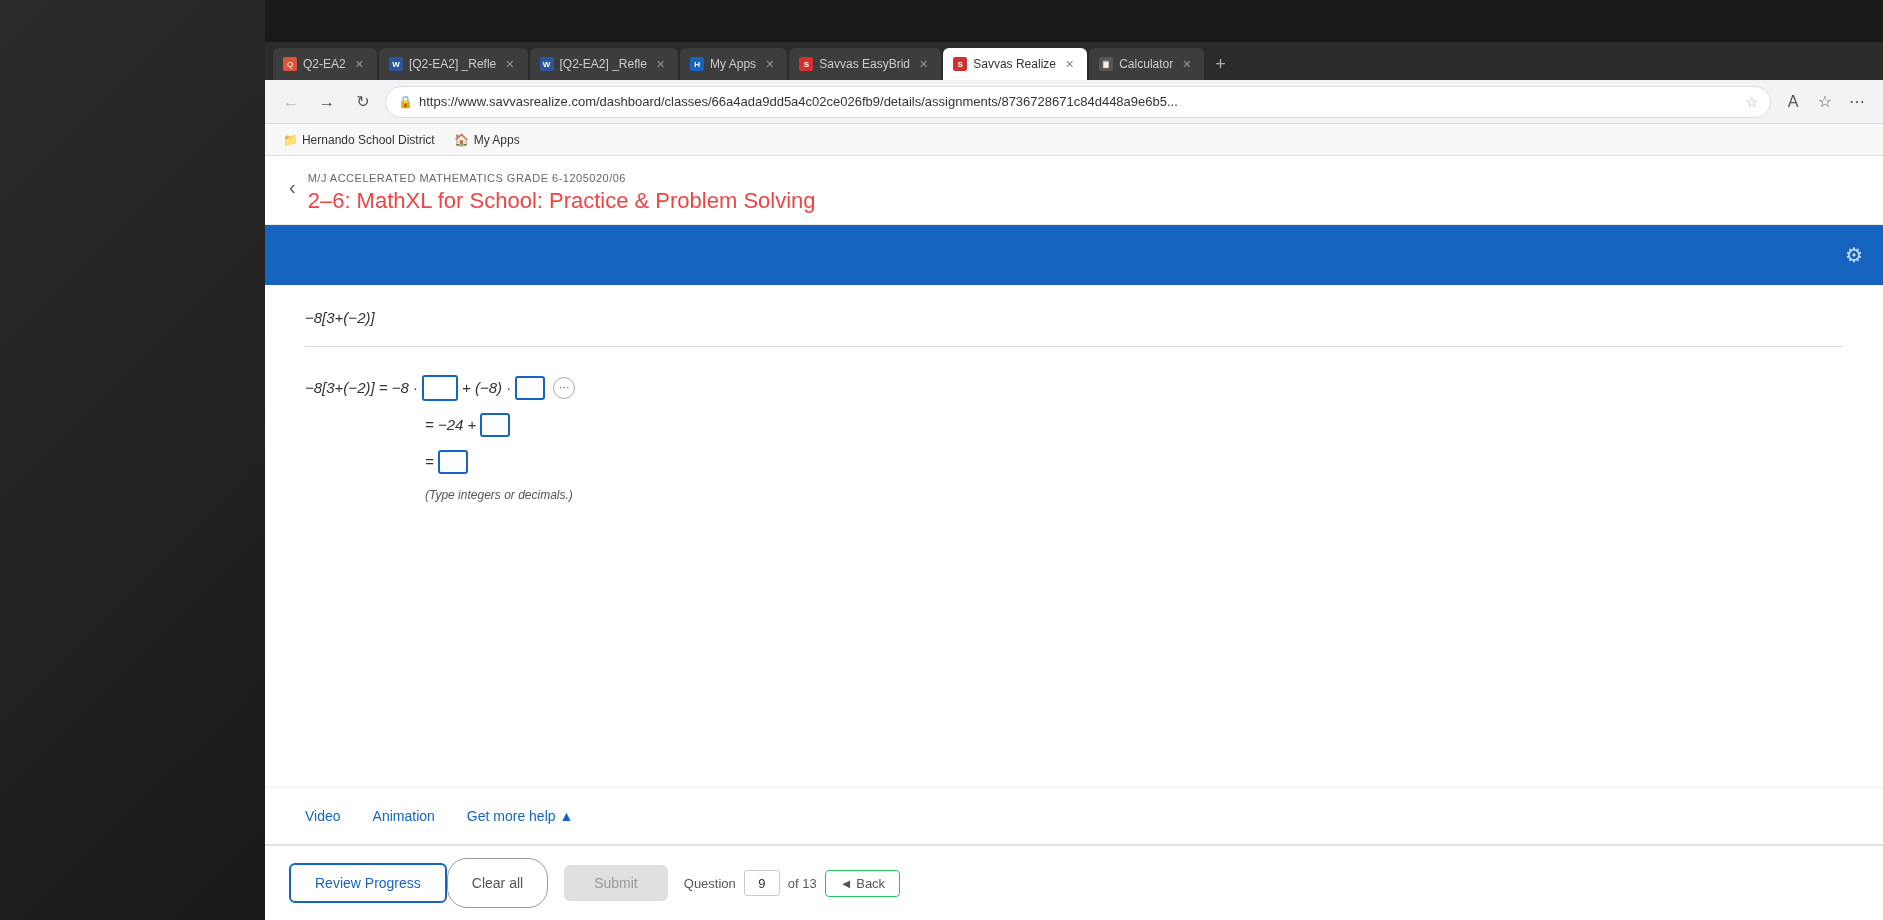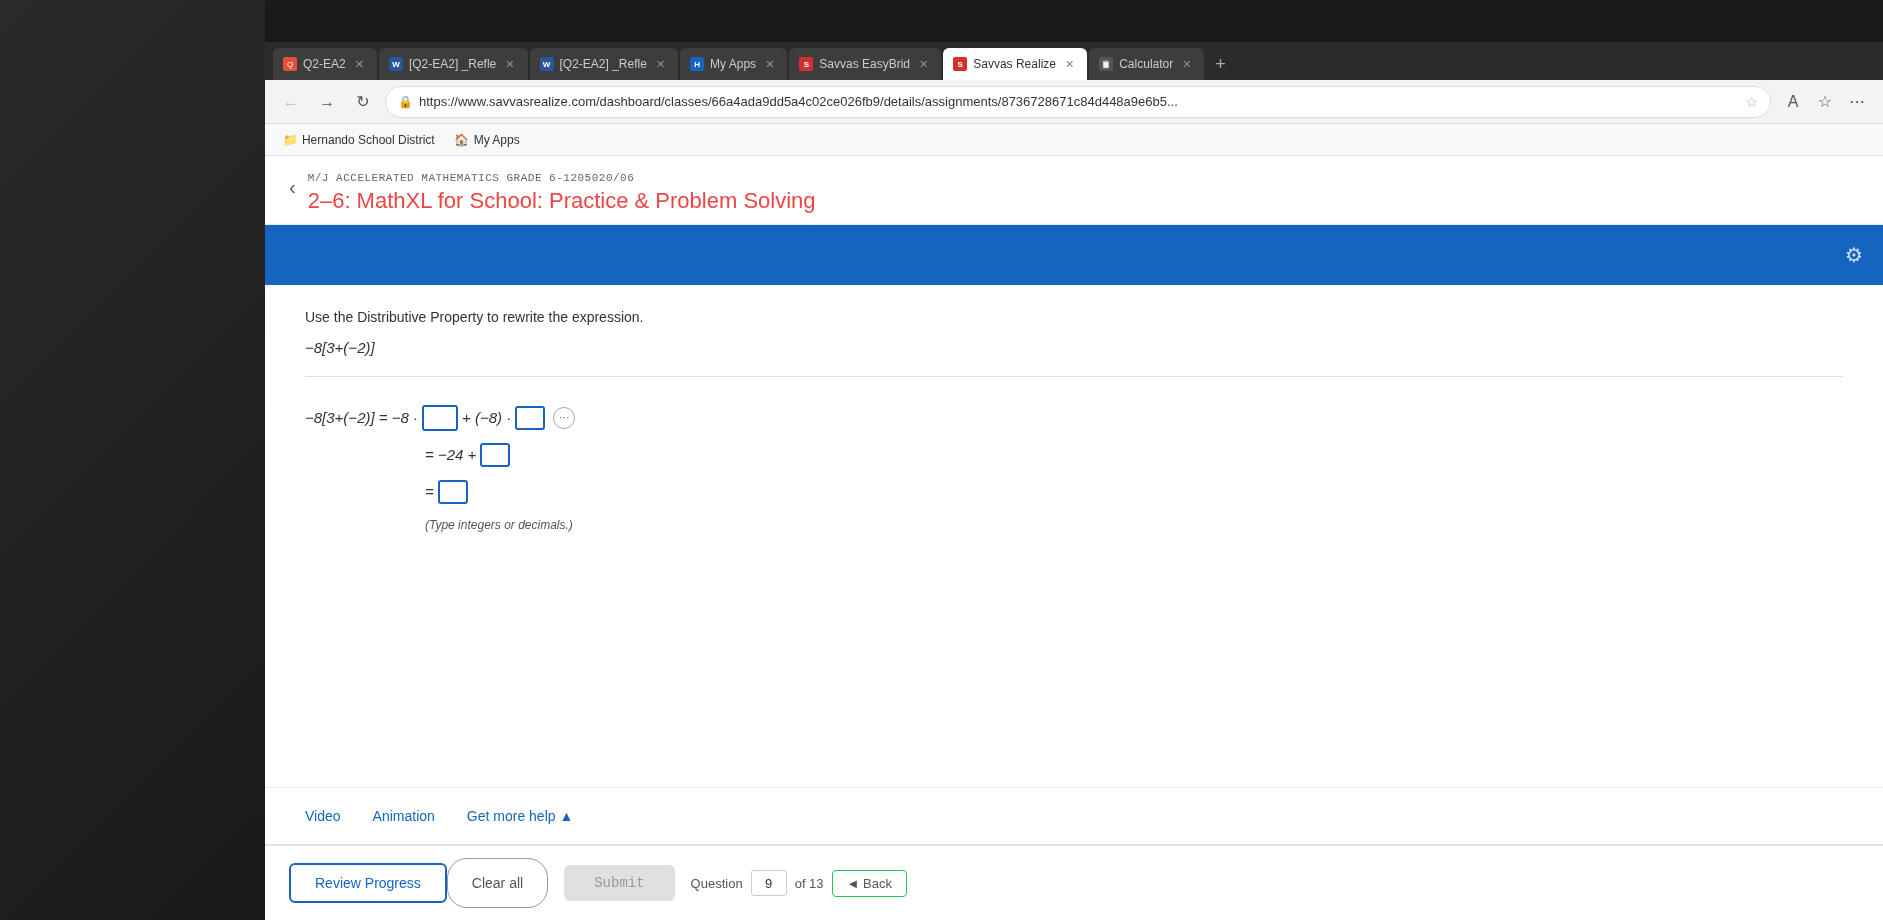--- a/index.html
+++ b/index.html
@@ -207,21 +207,20 @@
     }
 
     .assignment-info { display: flex; flex-direction: column; }
 
     .course-label {
       font-size: 11px;
       color: #666;
       text-transform: uppercase;
       letter-spacing: 0.5px;
       margin-bottom: 4px;
-      font-family: Liberation Mono, monospace;
     }
 
     .assignment-title {
       font-size: 22px;
       color: #ef4444;
       font-weight: 500;
     }
 
     .due-info {
       display: flex;
@@ -429,21 +428,20 @@
     }
 
     .submit-btn {
       background: #e0e0e0;
       border: none;
       color: #999;
       font-size: 14px;
       padding: 10px 30px;
       border-radius: 6px;
       cursor: not-allowed;
-      font-family: Liberation Mono, monospace;
     }
 
     .question-nav {
       display: flex;
       align-items: center;
       gap: 8px;
       font-size: 13px;
       color: #555;
     }
 
@@ -576,21 +574,20 @@
         </div>
       </div>
 
     </div>
 
     <div class="content-banner">
       <span class="settings-gear">⚙</span>
     </div>
 
     <div class="problem-area">
-      <p class="problem-instruction">Use the Distributive Property to rewrite the expression.</p>
       <p class="problem-expression">−8[3+(−2)]</p>
 
       <hr class="divider-line">
 
       <div class="equation-work">
 
         <div class="eq-line">
           <span style="font-style:italic;">−8[3+(−2)] = −8 · </span>
           <span class="input-box"></span>
           <span style="font-style:italic;"> + (−8) · </span>

